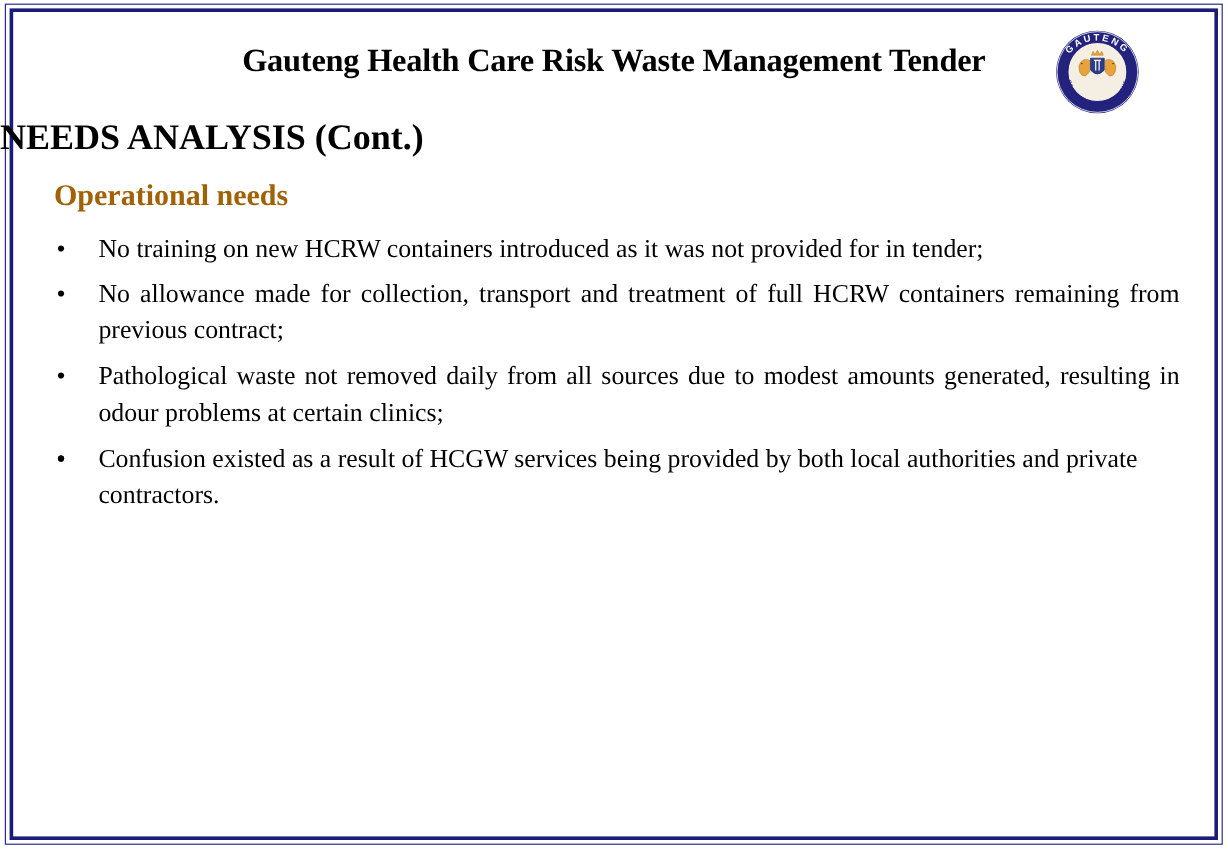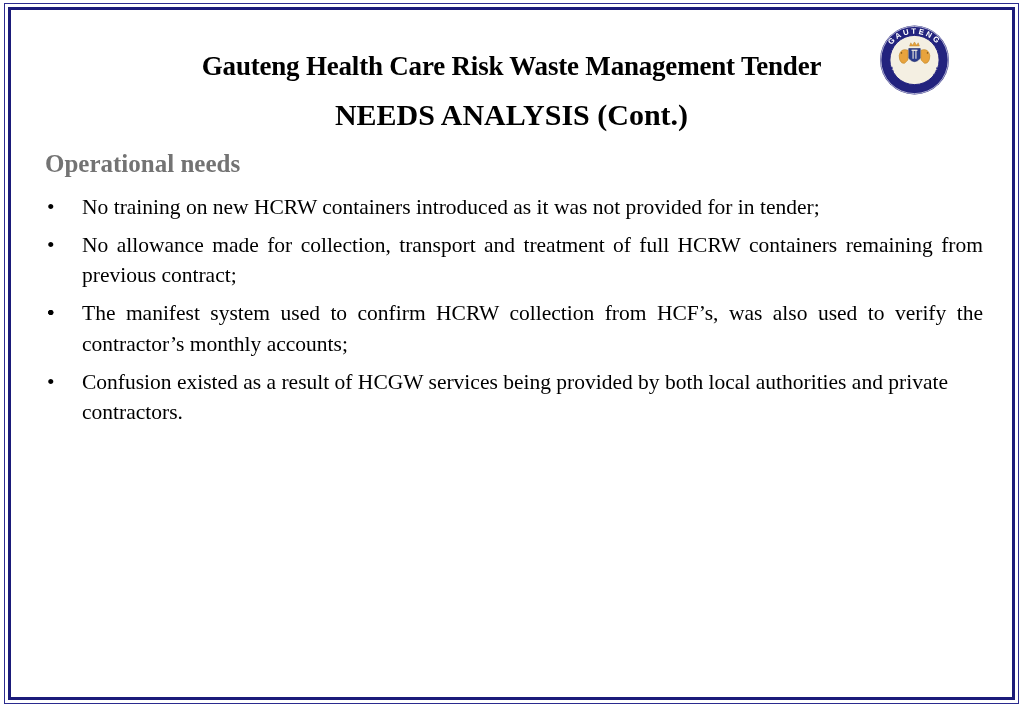--- a/index.html
+++ b/index.html
@@ -49,28 +49,27 @@
     left: 0;
     top: 36px;
     width: 1023px;
     text-align: center;
     font-size: 27px;
     font-weight: bold;
     color: #000000;
     letter-spacing: -0.2px;
     font-family: "Liberation Serif", "DejaVu Serif", serif;
     line-height: 1.1;
-    margin-top: 16px;
   }
   .subtitle {
     position: absolute;
     left: 0;
     top: 98px;
     width: 1023px;
-    text-align: center;
+    text-align: left;
     font-size: 30px;
     font-weight: bold;
     color: #000000;
     font-family: "Liberation Serif", "DejaVu Serif", serif;
     line-height: 1.1;
   }
 
   
   .crest {
     position: absolute;
@@ -80,21 +79,21 @@
     height: 82px;
   }
 
   
   .section-heading {
     position: absolute;
     left: 45px;
     top: 150px;
     font-size: 25px;
     font-weight: bold;
-    color: #737373;
+    color: #a16207;
     line-height: 1.15;
   }
 
   .bullets {
     position: absolute;
     left: 45px;
     top: 192px;
     width: 938px;
   }
   .bullet {
@@ -174,29 +173,29 @@
       <span>No training on new HCRW containers introduced as it was not provided for in tender;</span>
     </div>
 
     <div class="bullet">
       <span class="dot">•</span>
       <span>No allowance made for collection, transport and treatment of full HCRW containers remaining from previous contract;</span>
     </div>
 
     <div class="bullet">
       <span class="dot">•</span>
-    </div>
-
-    <div class="bullet">
-      <span class="dot">•</span>
-    </div>
-
-    <div class="bullet">
-      <span class="dot">•</span>
-      <span>The manifest system used to confirm HCRW collection from HCF’s, was also used to verify the contractor’s monthly accounts;</span>
+      <span>Pathological waste not removed daily from all sources due to modest amounts generated, resulting in odour problems at certain clinics;</span>
+    </div>
+
+    <div class="bullet">
+      <span class="dot">•</span>
+    </div>
+
+    <div class="bullet">
+      <span class="dot">•</span>
     </div>
 
     <div class="bullet ragged">
       <span class="dot">•</span>
       <span>Confusion existed as a result of HCGW services being provided by both local authorities and private contractors.</span>
     </div>
 
   </div>
 
   <div class="footer">

